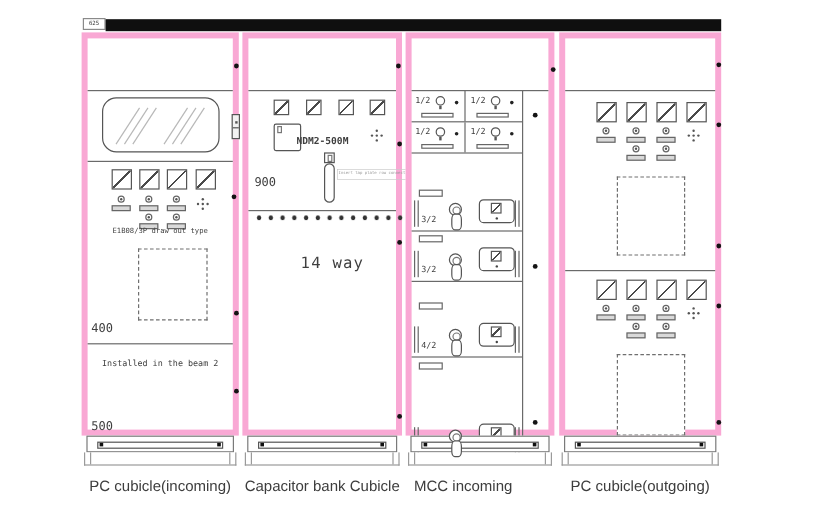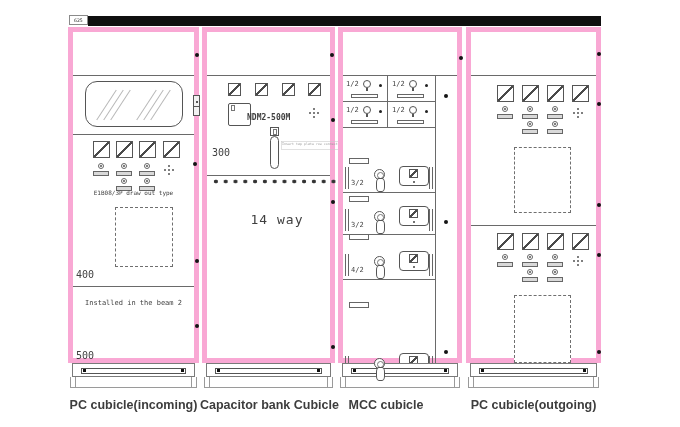--- a/index.html
+++ b/index.html
@@ -72,21 +72,21 @@
   .bslot::before { content:''; position:absolute; left:1px; top:0; width:3px; height:3px; background:#111; }
   .bslot::after  { content:''; position:absolute; right:1px; top:0; width:3px; height:3px; background:#111; }
   .plinth { position:absolute; height:11px; border:1px solid #9a9a9a; border-top:none; background:#fff; }
   .plinth::before { content:''; position:absolute; left:4px; top:0; bottom:0; border-left:1px solid #9a9a9a; }
   .plinth::after  { content:''; position:absolute; right:4px; top:0; bottom:0; border-right:1px solid #9a9a9a; }
 
   #blackbar { position:absolute; background:#0f0f0f; }
   #labelbox { position:absolute; border:1px solid #8a8a8a; background:#fff; font-size:6px; line-height:8px; text-align:center; color:#333; }
   #labelbox span { display:inline-block; transform:scale(.8); transform-origin:center; }
 
-  .caption { position:absolute; font-family:"Liberation Sans", sans-serif; font-size:12.5px; color:#3d3d3d; text-align:center; white-space:nowrap;font-weight:bold; }
+  .caption { position:absolute; font-family:"Liberation Sans", sans-serif; font-size:12.5px; color:#3d3d3d; text-align:center; white-space:nowrap; }
 </style>
 </head>
 <body>
 
 <div id="screen">
 
   <div id="labelbox" style="left:69px;top:15px;width:19px;height:10px"><span>625</span></div>
   <div id="blackbar" style="left:88px;top:16px;width:513px;height:10px"></div>
 
   <div class="panel" style="left:68px;top:27px;width:131px;height:336px">
@@ -145,21 +145,21 @@
 
     <div class="sqmark" style="left:21px;top:71px;width:23px;height:23px;border-radius:2px"></div>
     <div class="cadtext" style="left:40px;top:82px;font-size:8px;font-weight:bold">NDM2-500M</div>
 
     <div class="sqmark" style="left:63px;top:95px;width:9px;height:9px"></div>
     <div class="pill" style="left:63px;top:104px;width:9px;height:33px"></div>
     <div class="notebox" style="left:74px;top:109px;width:110px;height:16px">Insert tap plate row connection</div>
 
     <div class="dotcross" style="left:101px;top:75px"></div>
     <div class="rivet" style="left:124px;top:86px"></div>
-    <div class="cadtext dim" style="left:5px;top:116px">300</div>
+    <div class="cadtext dim" style="left:5px;top:116px">900</div>
 
     <div class="hline" style="top:143px"></div>
     <div class="dotsrow" style="left:4px;top:146px;width:126px;height:7px"></div>
     <div class="rivet" style="left:124px;top:168px"></div>
 
     <div class="cadtext" style="left:30px;top:181px;width:80px;text-align:center;font-size:13px;letter-spacing:1px">14 way</div>
     <div class="rivet" style="left:124px;top:313px"></div>
   </div>
 
   <div class="panel" style="left:338px;top:27px;width:124px;height:336px">
@@ -218,21 +218,21 @@
       <span class="rail" style="left:2px"></span>
       <span class="cadtext" style="left:8px;bottom:5px;font-size:7px">3/2</span>
       <span class="key-lg" style="left:31px;bottom:12px"></span>
       <span class="meterbox" style="left:56px;bottom:8px">
         <span class="meter xs" style="left:9px;top:2px"></span>
         <span class="mdot" style="left:13px;top:14px"></span>
       </span>
       <span class="rail" style="right:2px"></span>
     </div>
 
-    <div class="mod" style="top:198px;height:50px">
+    <div class="mod" style="top:216px;height:50px">
       <span class="slot" style="left:6px;top:4px;width:20px;height:6px"></span>
       <span class="rail" style="left:2px"></span>
       <span class="cadtext" style="left:8px;bottom:5px;font-size:7px">4/2</span>
       <span class="key-lg" style="left:31px;bottom:12px"></span>
       <span class="meterbox" style="left:56px;bottom:8px">
         <span class="meter xs" style="left:9px;top:2px"></span>
         <span class="mdot" style="left:13px;top:14px"></span>
       </span>
       <span class="rail" style="right:2px"></span>
     </div>
@@ -308,16 +308,16 @@
       <span class="bslot"></span>
     </div>
 
   <div class="plinth" style="left:70px;top:377px;width:127px"></div>
   <div class="plinth" style="left:204px;top:377px;width:129px"></div>
   <div class="plinth" style="left:340px;top:377px;width:120px"></div>
   <div class="plinth" style="left:468px;top:377px;width:131px"></div>
 
   <div class="caption" style="left:68px;top:398px;width:131px">PC cubicle(incoming)</div>
   <div class="caption" style="left:200px;top:398px;width:137px">Capacitor bank Cubicle</div>
-  <div class="caption" style="left:338px;top:398px;width:96px">MCC cubicle</div>
+  <div class="caption" style="left:338px;top:398px;width:96px">MCC incoming</div>
   <div class="caption" style="left:466px;top:398px;width:135px">PC cubicle(outgoing)</div>
 
 </div>
 
 </body></html>

